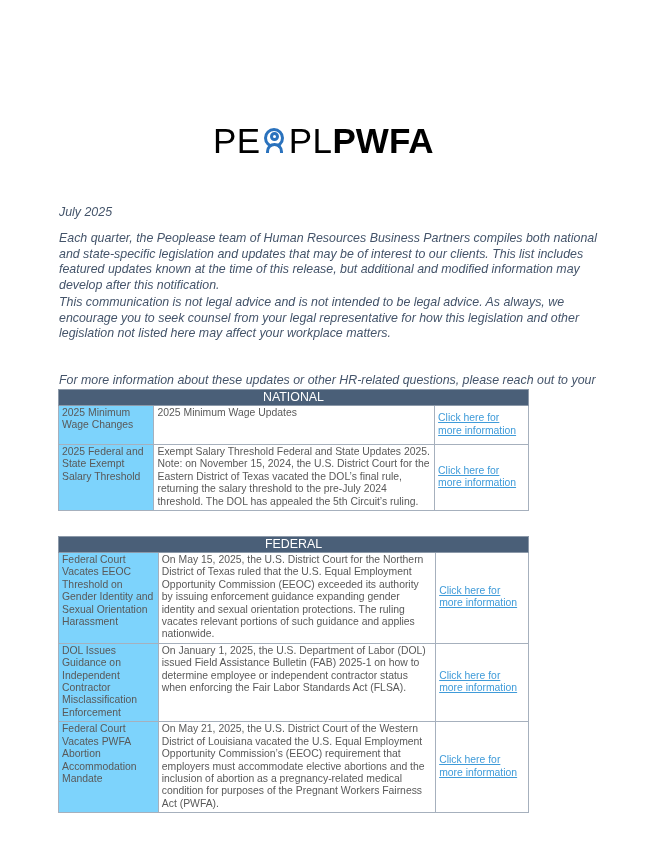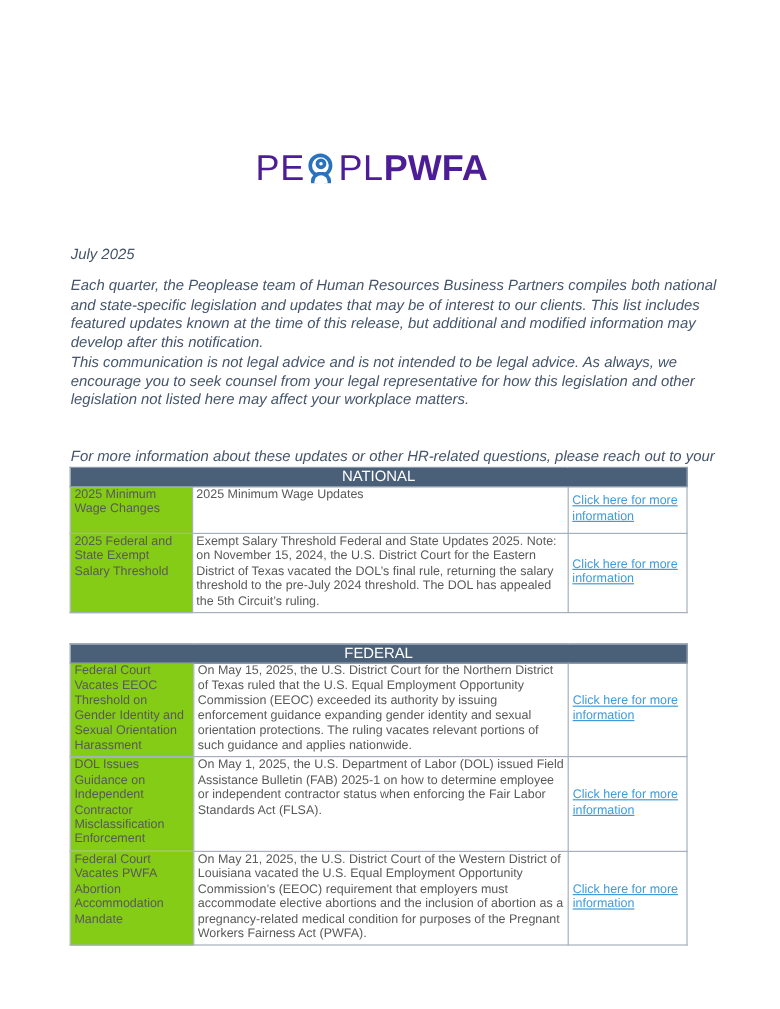--- a/index.html
+++ b/index.html
@@ -1,39 +1,39 @@
 <!DOCTYPE html>
 <html><head>
 <meta charset="utf-8">
 <style>
   html, body { margin:0; padding:0; background:#ffffff; }
   body { width:650px; height:841px; position:relative; overflow:hidden;
          font-family:"Liberation Sans", sans-serif; color:#44546a; }
   .logo { position:absolute; left:213px; top:124px; height:34px; display:flex; align-items:center;
-          font-family:"Liberation Sans", sans-serif; font-size:30px; letter-spacing:0.5px; color:#4c1d95; }
+          font-family:"Liberation Sans", sans-serif; font-size:35px; letter-spacing:0.5px; color:#000000; }
   .logo .thin { font-weight:400; }
   .logo .bold { font-weight:700; letter-spacing:0px; }
   .logo .icon { display:inline-block; width:26px; height:30px; position:relative; margin:0 1px; }
   .logo .icon .ring { position:absolute; left:2px; top:2px; width:20px; height:20px; border:3.5px solid #2a72bd; border-radius:50%; box-sizing:border-box;}
   .logo .icon .head { position:absolute; left:8px; top:6px; width:9px; height:9px; border:3px solid #2a72bd; border-radius:50%; box-sizing:border-box; }
   .logo .icon .body { position:absolute; left:4px; top:17px; width:17px; height:10px; border:3.5px solid #2a72bd; border-bottom:none; border-radius:10px 10px 0 0; box-sizing:border-box; background:#fff;}
 
   .p { position:absolute; left:59px; width:540px; font-size:12.4px; line-height:15.5px; color:#44546a; margin:0;font-style:italic; }
   .date { top:205px; }
   .intro { top:231px; }
   .disclaimer { top:295px; font-style:italic; }
   .contact { top:349px;margin-top:24px; }
   a.email { color:#3f9bd9; text-decoration:underline; }
 
-  table { position:absolute; left:58px; width:515px; border-collapse:collapse; font-size:10.4px; line-height:12.4px; color:#595959; }
+  table { position:absolute; left:58px; width:471px; border-collapse:collapse; font-size:10.4px; line-height:12.4px; color:#595959; }
   table.national { top:389px; }
   table.federal { top:536px; }
   th { background:#4a5f78; color:#ffffff; font-weight:400; font-size:12.4px; text-align:center; height:15px; padding:0; border:1px solid #8c99a9; }
   td { border:1px solid #a6b0bd; vertical-align:top; padding:1px 3px 2px 3px; }
-  td.topic { background:#84cc16; width:97px; }
+  td.topic { background:#7dd3fc; width:97px; }
   td.desc { width:319px; }
   td.link { width:94px; vertical-align:middle; }
   td.link a { color:#3f9bd9; text-decoration:underline; }
 </style>
 </head>
 <body>
 
 <div class="logo">
   <span class="thin">PE</span>
   <span class="icon">
@@ -73,21 +73,21 @@
       <tr>
         <th colspan="3">FEDERAL</th>
       </tr>
   <tr>
     <td class="topic">Federal Court Vacates EEOC Threshold on Gender Identity and Sexual Orientation Harassment</td>
     <td class="desc">On May 15, 2025, the U.S. District Court for the Northern District of Texas ruled that the U.S. Equal Employment Opportunity Commission (EEOC) exceeded its authority by issuing enforcement guidance expanding gender identity and sexual orientation protections. The ruling vacates relevant portions of such guidance and applies nationwide.</td>
     <td class="link"><a>Click here for more information</a></td>
   </tr>
   <tr>
     <td class="topic">DOL Issues Guidance on Independent Contractor Misclassification Enforcement</td>
-    <td class="desc">On May 1, 2025, the U.S. Department of Labor (DOL) issued Field Assistance Bulletin (FAB) 2025-1 on how to determine employee or independent contractor status when enforcing the Fair Labor Standards Act (FLSA).</td>
+    <td class="desc">On January 1, 2025, the U.S. Department of Labor (DOL) issued Field Assistance Bulletin (FAB) 2025-1 on how to determine employee or independent contractor status when enforcing the Fair Labor Standards Act (FLSA).</td>
     <td class="link"><a>Click here for more information</a></td>
   </tr>
   <tr>
     <td class="topic">Federal Court Vacates PWFA Abortion Accommodation Mandate</td>
     <td class="desc">On May 21, 2025, the U.S. District Court of the Western District of Louisiana vacated the U.S. Equal Employment Opportunity Commission’s (EEOC) requirement that employers must accommodate elective abortions and the inclusion of abortion as a pregnancy-related medical condition for purposes of the Pregnant Workers Fairness Act (PWFA).</td>
     <td class="link"><a>Click here for more information</a></td>
   </tr>
 </tbody>
   </table>
 

